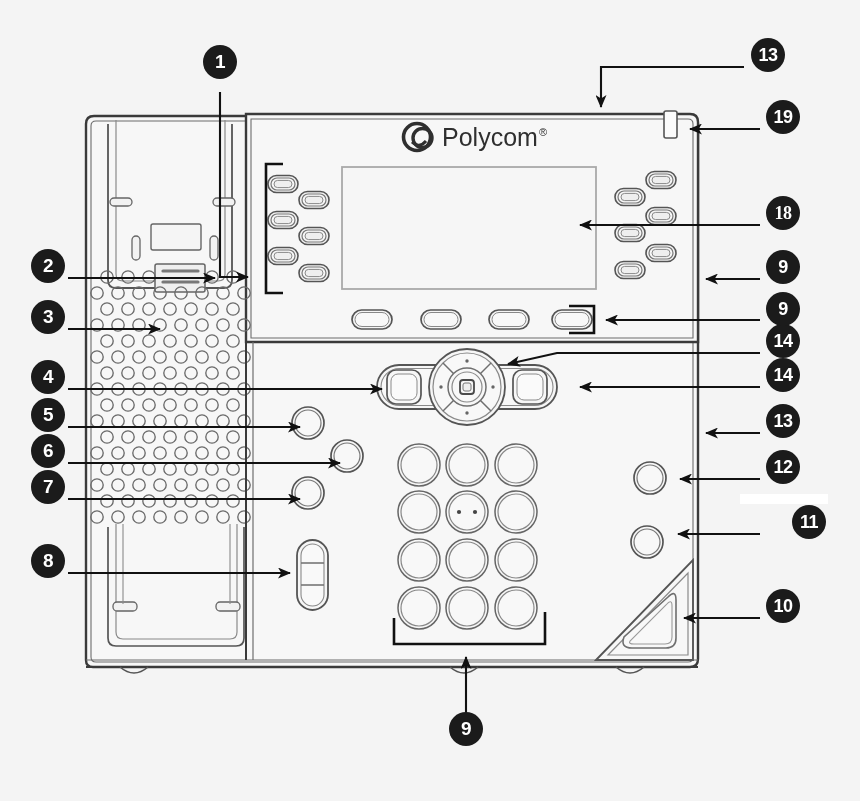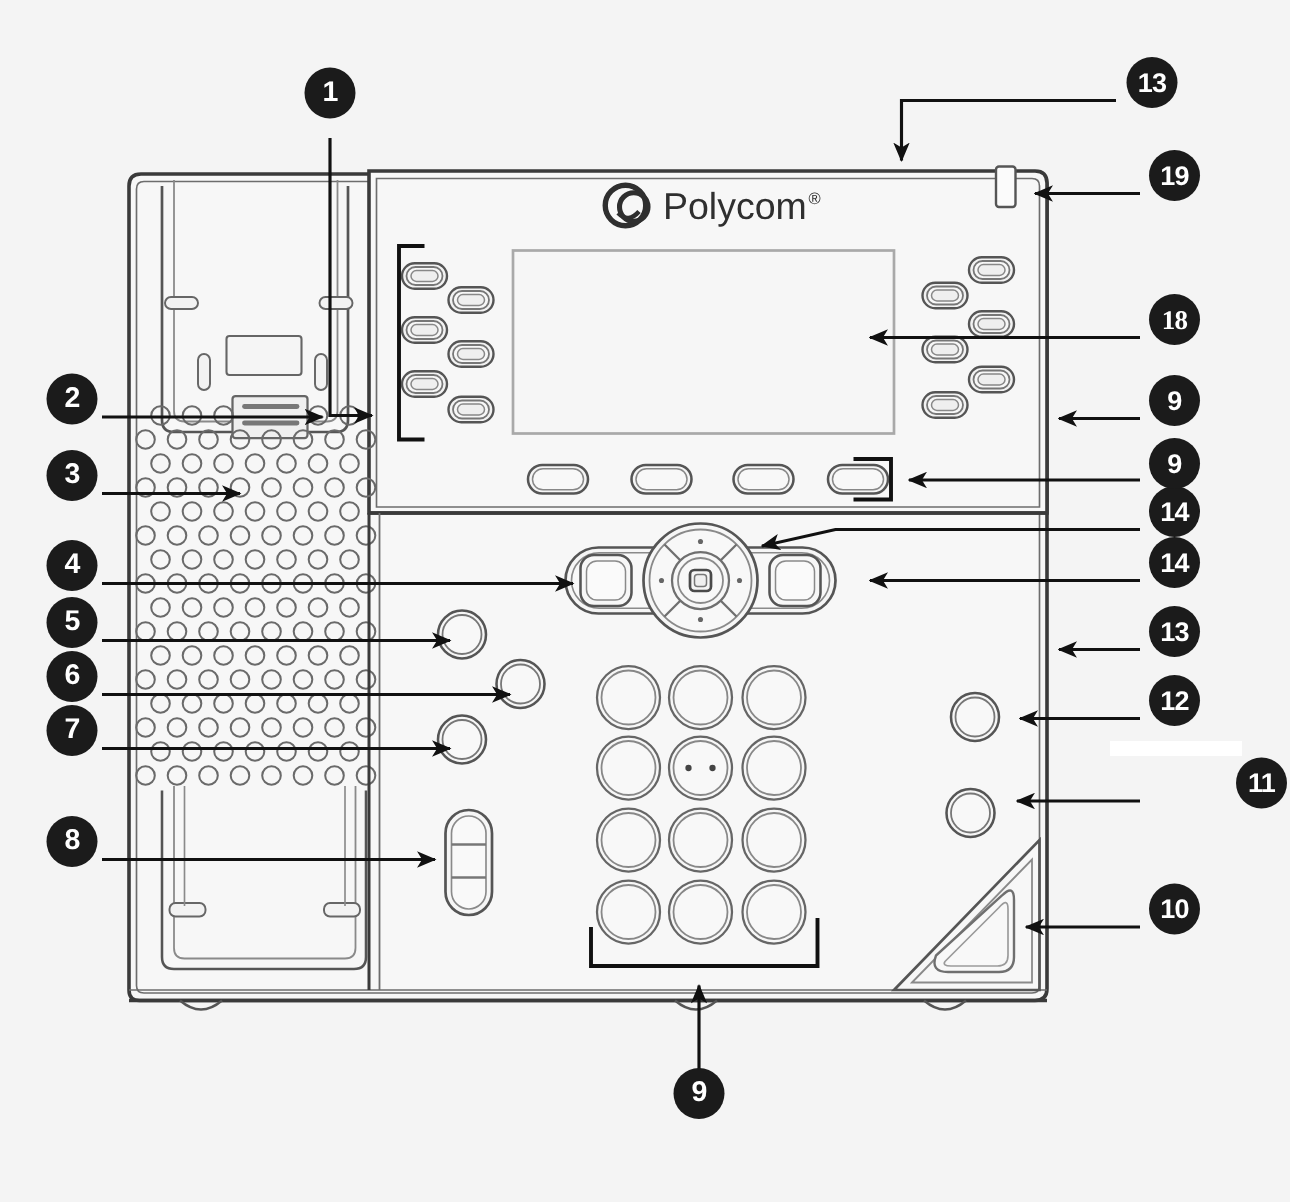--- a/index.html
+++ b/index.html
@@ -450,21 +450,21 @@
     <div class="callout" style="left:203px; top:45px;">1</div>
     <div class="callout" style="left:31px;  top:249px;">2</div>
     <div class="callout" style="left:31px;  top:300px;">3</div>
     <div class="callout" style="left:31px;  top:360px;">4</div>
     <div class="callout" style="left:31px;  top:398px;">5</div>
     <div class="callout" style="left:31px;  top:434px;">6</div>
     <div class="callout" style="left:31px;  top:470px;">7</div>
     <div class="callout" style="left:31px;  top:544px;">8</div>
     <div class="callout" style="left:449px; top:712px;">9</div>
     <div class="callout w2" style="left:766px; top:589px;">10</div>
-    <div class="callout w2" style="left:792px; top:505px;margin-left:32px;">11</div>
+    <div class="callout w2" style="left:792px; top:505px;">11</div>
     <div class="callout w2" style="left:766px; top:450px;">12</div>
     <div class="callout w2" style="left:766px; top:404px;">13</div>
     <div class="callout w2" style="left:766px; top:358px;">14</div>
     <div class="callout w2" style="left:766px; top:324px;">14</div>
     <div class="callout w2" style="left:766px; top:292px;">9</div>
     <div class="callout w2" style="left:766px; top:250px;">9</div>
     <div class="callout w2" style="left:766px; top:196px;font-family:Liberation Serif, serif;">18</div>
     <div class="callout w2" style="left:766px; top:100px;">19</div>
     <div class="callout w2" style="left:751px; top:38px;">13</div>
   </div>

